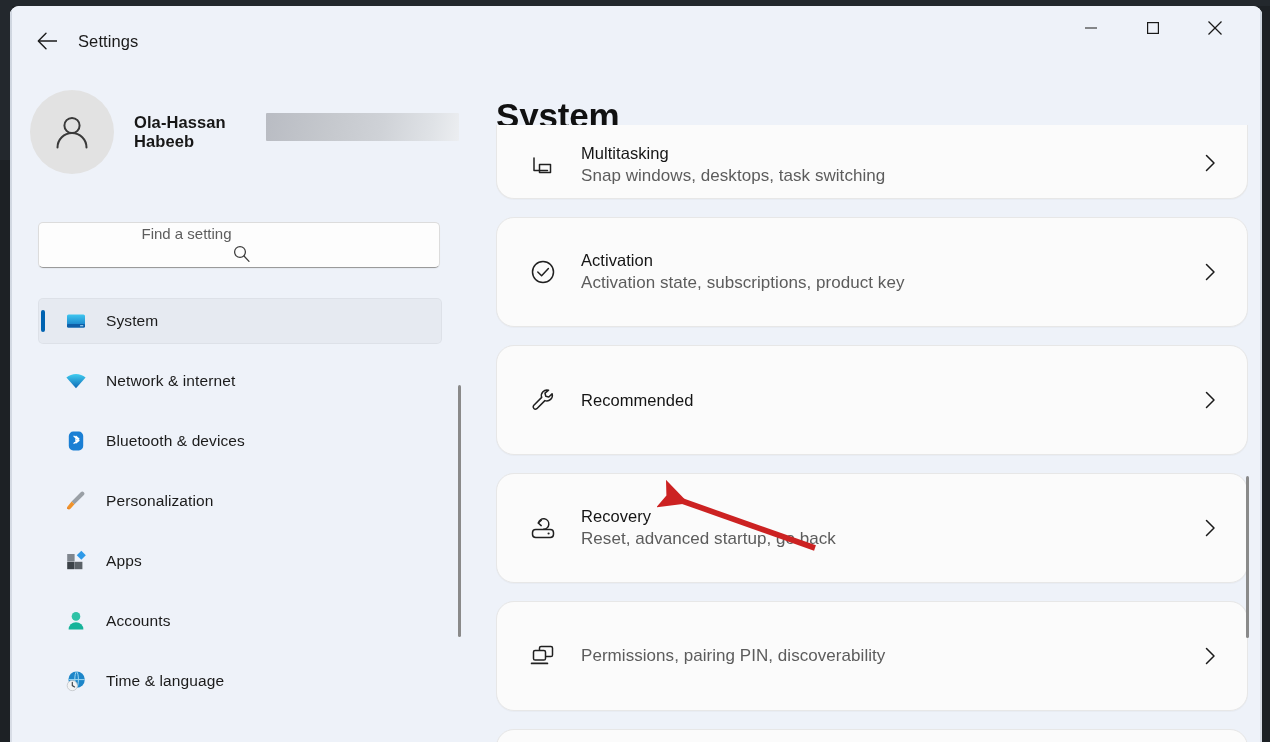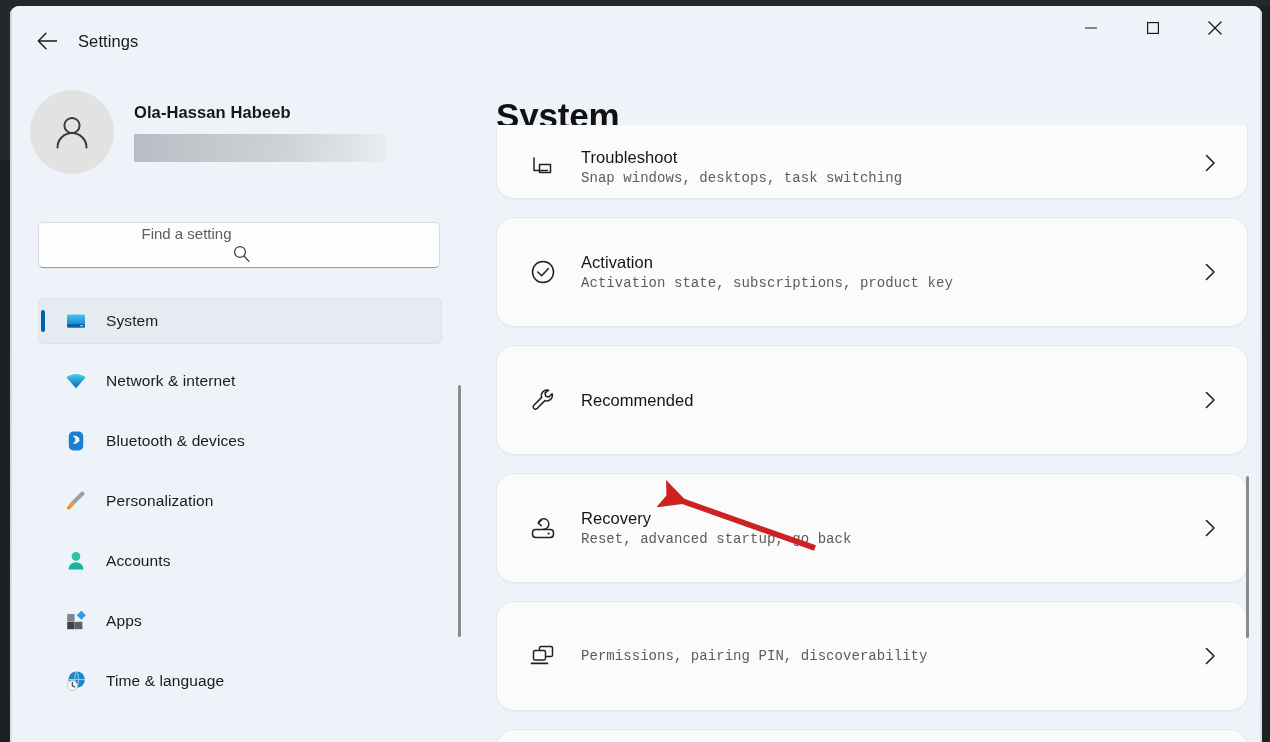--- a/index.html
+++ b/index.html
@@ -83,21 +83,21 @@
   .account {
     position: absolute; left: 18px; top: 18px;
     display: flex; align-items: center; gap: 20px;
   }
   .avatar {
     width: 84px; height: 84px; border-radius: 50%;
     background: #e2e2e2;
     display: flex; align-items: center; justify-content: center;
     flex: 0 0 auto;
   }
-  .acct-text { display: flex; flex-direction: column; gap: 12px; }
+  .acct-text { display: flex; flex-direction: row; gap: 12px; }
   .acct-name {
     font-size: 16.5px; font-weight: bold; color: #171717; letter-spacing: .1px;
   }
   .acct-redacted {
     width: 253px; height: 28px;
     background: linear-gradient(100deg,#b9bcc3 0%,#c6c9ce 35%,#cfd2d7 60%,#dfe2e6 85%,#eceef1 100%);
     filter: blur(.6px);
     border-radius: 1px;
   }
 
@@ -199,21 +199,21 @@
     border-top: none;
   }
   .card-ico {
     width: 36px; height: 36px;
     display: flex; align-items: center; justify-content: center;
     flex: 0 0 auto;
     margin-right: 20px;
   }
   .card-txt { display: flex; flex-direction: column; gap: 3px; }
   .card-title { font-size: 16.5px; color: #151515; letter-spacing: .05px; }
-  .card-sub   { font-size: 14px; color: #5c5c5c; letter-spacing: .05px; font-family: Liberation Mono, monospace; }
+  .card-sub   { font-size: 17px; color: #5c5c5c; letter-spacing: .05px; }
   .card-chev {
     position: absolute; right: 26px; top: 50%;
     transform: translateY(-50%);
     width: 22px; height: 22px;
     display: flex; align-items: center; justify-content: center;
   }
   .card.clipped .card-chev { top: 38px; }
 
   .main-sb-track {
     position: absolute; right: 6px; top: 90px;
@@ -356,39 +356,39 @@
               <path d="M19.8 3.2c.9.9.9 1.9.1 2.7l-9.4 9.4-2.9-2.9 9.4-9.4c.8-.8 1.9-.8 2.8.2z" fill="#9aa0a6"></path>
               <path d="M7.6 12.4l2.9 2.9-3.8 4.3c-.9 1-2.3 1.2-3.1.4s-.6-2.2.4-3.1z" fill="#f0932b"></path>
               <path d="M3.6 20c-.5-.5-.5-1.3 0-1.8l1.4 1.8z" fill="#e0782a"></path>
             </svg>
           </span>
           <span class="nav-label">Personalization</span>
         </div>
 
         <div class="navitem">
           <span class="nav-ico">
-            <svg width="24" height="24" viewBox="0 0 24 24">
-              <circle cx="12" cy="7.4" r="4.3" fill="#2ec2a6"></circle>
-              <path d="M4.6 20.6a7.4 7.4 0 0 1 14.8 0z" fill="#17b39a"></path>
-            </svg>
-          </span>
-          <span class="nav-label">Accounts</span>
-        </div>
-
-        <div class="navitem">
-          <span class="nav-ico">
             <rect-holder></rect-holder>
             <svg width="24" height="24" viewBox="0 0 24 24">
               <rect x="3.2" y="5" width="7.4" height="7.4" fill="#7f868e"></rect>
               <rect x="3.2" y="12.8" width="7.4" height="7.4" fill="#3b4248"></rect>
               <rect x="11" y="12.8" width="7.4" height="7.4" fill="#5b6268"></rect>
               <rect x="14.1" y="3.1" width="6.4" height="6.4" fill="#2f9ae8" transform="rotate(45 17.3 6.3)"></rect>
             </svg>
           </span>
           <span class="nav-label">Apps</span>
+        </div>
+
+        <div class="navitem">
+          <span class="nav-ico">
+            <svg width="24" height="24" viewBox="0 0 24 24">
+              <circle cx="12" cy="7.4" r="4.3" fill="#2ec2a6"></circle>
+              <path d="M4.6 20.6a7.4 7.4 0 0 1 14.8 0z" fill="#17b39a"></path>
+            </svg>
+          </span>
+          <span class="nav-label">Accounts</span>
         </div>
 
         <div class="navitem">
           <span class="nav-ico">
             <svg width="24" height="24" viewBox="0 0 24 24">
               <circle cx="12.6" cy="10.6" r="8.2" fill="#1d86c9"></circle>
               <path d="M12.6 2.4c2.4 2 2.4 14.4 0 16.4M4.4 10.6h16.4" stroke="#9fd8f2" stroke-width="1" fill="none"></path>
               <path d="M12.6 2.4c-2.4 2-2.4 14.4 0 16.4" stroke="#9fd8f2" stroke-width="1" fill="none"></path>
               <circle cx="8.3" cy="16.6" r="5.1" fill="#f2f3f4" stroke="#b9bdc2" stroke-width=".7"></circle>
               <path d="M8.3 13.2v3.4l2.3 1.4" stroke="#3b4248" stroke-width="1.15" fill="none" stroke-linecap="round"></path>
@@ -410,21 +410,21 @@
       <div class="cards">
 
         <div class="card clipped">
           <span class="card-ico">
             <svg width="30" height="30" viewBox="0 0 30 30">
               <path d="M6 5v12.5h13.5" fill="none" stroke="#202020" stroke-width="1.5" stroke-linecap="round" stroke-linejoin="round"></path>
               <rect x="11.5" y="11.5" width="11" height="8" fill="none" stroke="#202020" stroke-width="1.5" stroke-linejoin="round"></rect>
             </svg>
           </span>
           <div class="card-txt">
-            <div class="card-title">Troubleshoot</div>
+            <div class="card-title">Multitasking</div>
             <div class="card-sub">Snap windows, desktops, task switching</div>
           </div>
           <span class="card-chev">
             <svg width="14" height="20" viewBox="0 0 14 20">
               <polyline points="3.5,2.5 11,10 3.5,17.5" fill="none" stroke="#1a1a1a" stroke-width="1.5" stroke-linecap="round" stroke-linejoin="round"></polyline>
             </svg>
           </span>
         </div>
 
         <div class="card">

